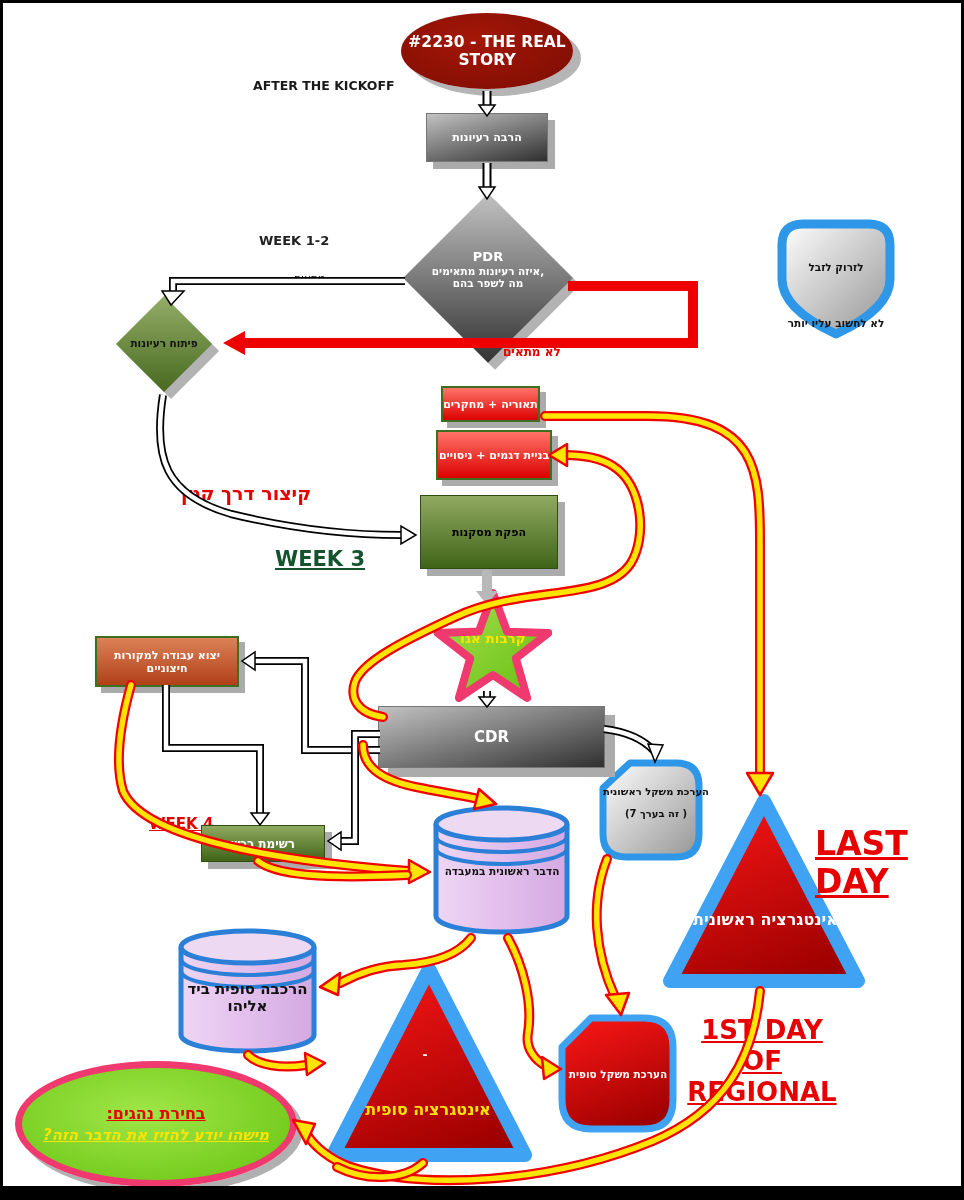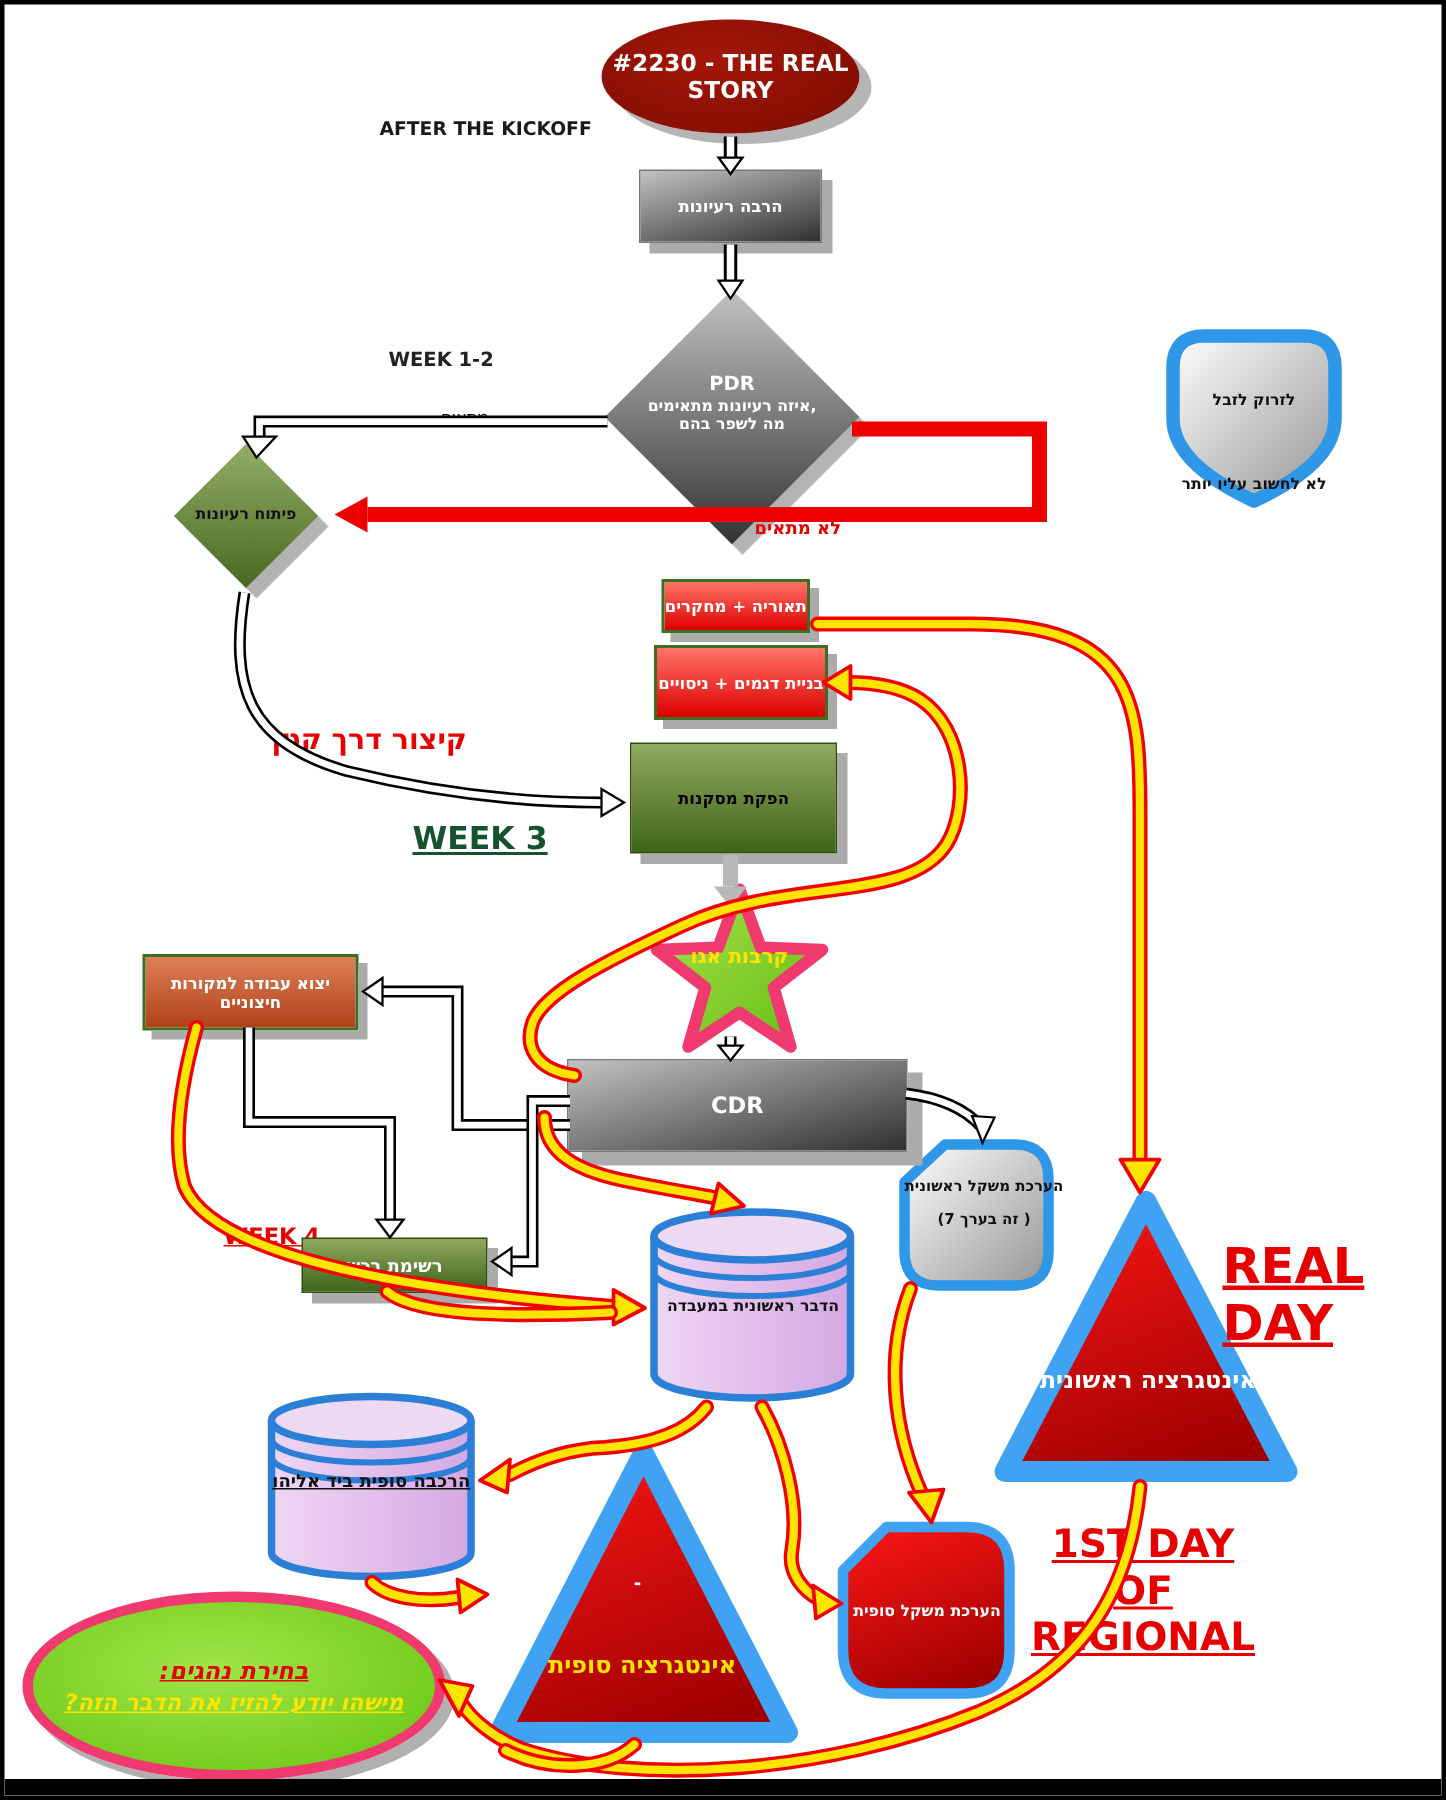--- a/index.html
+++ b/index.html
@@ -167,40 +167,40 @@
 
   <div class="abs ctr olivebox" style="left:198px;top:822px;width:122px;height:35px;font-size:12px;color:#fff;" dir="rtl">
     <span>רשימת רכש</span>
   </div>
 
   <div class="txt ctr" style="left:432px;top:862px;width:134px;font-size:10.5px;font-weight:bold;color:#111;" dir="rtl">הדבר ראשונית במעבדה</div>
 
   <div class="txt ctr" style="left:665px;top:908px;width:195px;font-size:16px;font-weight:bold;color:#fff;" dir="rtl">אינטגרציה ראשונית</div>
 
   <div class="txt" style="left:812px;top:822px;width:130px;font-size:33px;line-height:38px;font-weight:bold;color:#e60000;">
-    <div class="u">REAL </div>
+    <div class="u">LAST </div>
     <div class="u">DAY</div>
   </div>
 
-  <div class="txt ctr" style="left:178px;top:978px;width:133px;font-size:12px;font-weight:bold;color:#111;text-decoration:underline;" dir="rtl">הרכבה סופית ביד אליהו</div>
+  <div class="txt ctr" style="left:178px;top:978px;width:133px;font-size:15px;font-weight:bold;color:#111;" dir="rtl">הרכבה סופית ביד אליהו</div>
 
   <div class="txt ctr" style="left:412px;top:1046px;width:20px;font-size:12px;font-weight:bold;color:#fff;">-</div>
 
   <div class="txt ctr" style="left:335px;top:1098px;width:180px;font-size:16px;font-weight:bold;color:#ffe400;" dir="rtl">אינטגרציה סופית</div>
 
   <div class="txt ctr" style="left:556px;top:1065px;width:118px;font-size:10.5px;font-weight:bold;color:#fff;" dir="rtl">הערכת משקל סופית</div>
 
   <div class="txt ctr" style="left:683px;top:1012px;width:152px;flex-direction:column;font-size:26px;line-height:31px;font-weight:bold;color:#e60000;">
     <div class="u">1ST DAY </div>
     <div class="u">OF </div>
     <div class="u">REGIONAL</div>
   </div>
 
   <div class="abs ctr drivers-ellipse" dir="rtl">
-    <div class="u" style="font-size:16px;font-weight:bold;font-style:italic;color:#e60000;">בחירת נהגים:</div>
+    <div class="u" style="font-size:16px;font-weight:bold;color:#e60000;">בחירת נהגים:</div>
     <div class="u" style="font-size:15px;font-weight:bold;font-style:italic;color:#ffe400;margin-top:3px;">מישהו יודע להזיז את הדבר הזה?</div>
   </div>
 
   <svg width="958" height="1194" viewBox="0 0 958 1194">
     <g>
 
       <path d="M484 88 L484 102" stroke="#000" stroke-width="9" fill="none"></path>
       <path d="M484 88 L484 102" stroke="#fff" stroke-width="5" fill="none"></path>
       <polygon points="476,102 492,102 484,113" fill="#fff" stroke="#000" stroke-width="1.5"></polygon>
 

